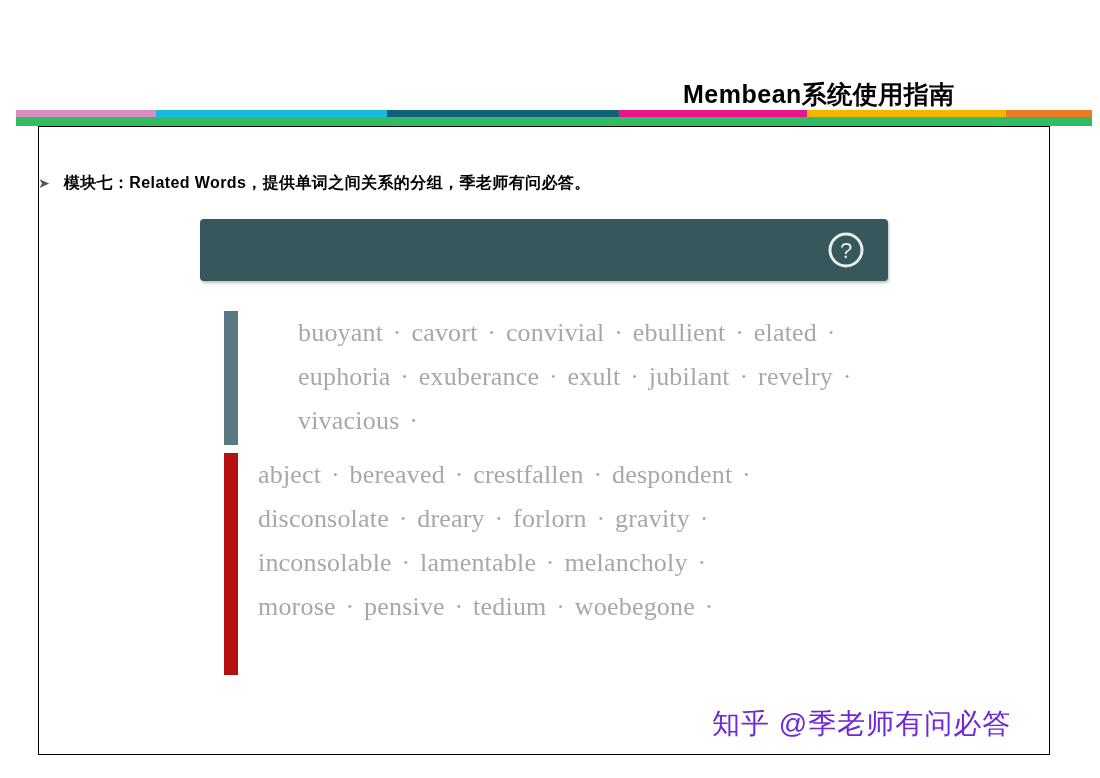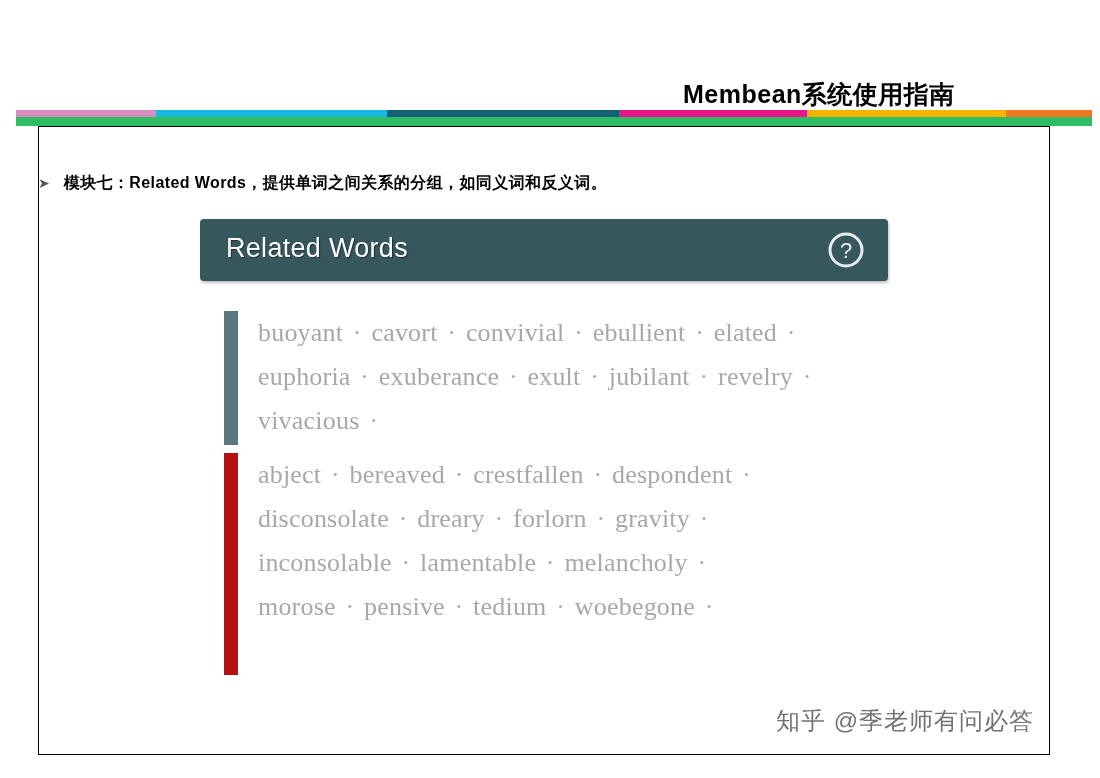--- a/index.html
+++ b/index.html
@@ -134,34 +134,34 @@
     margin-left: 20px;
     font-family: "Liberation Serif", serif;
     font-size: 26px;
     line-height: 44px;
     color: #a8a8a8;
     letter-spacing: 0.2px;
   }
   .word { }
   .sep { padding: 0 3px; }
 
-  #group-0 { left: 224px; top: 311px; width: 640px; }
+  #group-0 { left: 224px; top: 311px; width: 640px; gap: 40px; }
   #group-0 .group-bar { background: #5a7880; height: 134px; }
 
   #group-1 { left: 224px; top: 453px; width: 560px; }
   #group-1 .group-bar { background: #b51111; height: 222px; }
 
   
   .watermark {
     position: absolute;
-    left: 776px;
+    left: 712px;
     top: 705px;
     font-family: "Liberation Sans", sans-serif;
-    font-size: 24px;
-    color: #737373;
+    font-size: 28px;
+    color: #6d28d9;
     letter-spacing: 1px;
     white-space: nowrap;
     user-select: none;
   }
 </style>
 </head>
 <body>
 
 <div class="slide-title">Membean系统使用指南</div>
 
@@ -174,25 +174,24 @@
       <div class="rule-seg" style="background: rgb(244, 180, 0); width: 18.5%;"></div>
       <div class="rule-seg" style="background: rgb(240, 122, 34); width: 8%;"></div>
     </div>
   <div class="rule-bottom"></div>
 </div>
 
 <div class="slide-frame"></div>
 
 <div class="bullet-row">
   <span class="bullet-marker">➤</span>
-  <span class="bullet-text">模块七：Related Words，提供单词之间关系的分组，如同义词和反义词。</span>
+  <span class="bullet-text">模块七：Related Words，提供单词之间关系的分组，季老师有问必答。</span>
 </div>
 
 <div class="rw-header">
-  <div class="rw-header-title">Related Words</div>
   <div class="rw-help">
     <svg width="40" height="40" viewBox="0 0 40 40" aria-hidden="true">
       <circle cx="20" cy="20" r="16" fill="none" stroke="#e8eeee" stroke-width="3"></circle>
       <text x="20" y="28" text-anchor="middle" font-family="Liberation Sans, sans-serif" font-size="22" fill="#e8eeee">?</text>
     </svg>
   </div>
 </div>
 
 <div class="group" id="group-0">
   <div class="group-bar" style="background: rgb(90, 120, 128);"></div>

